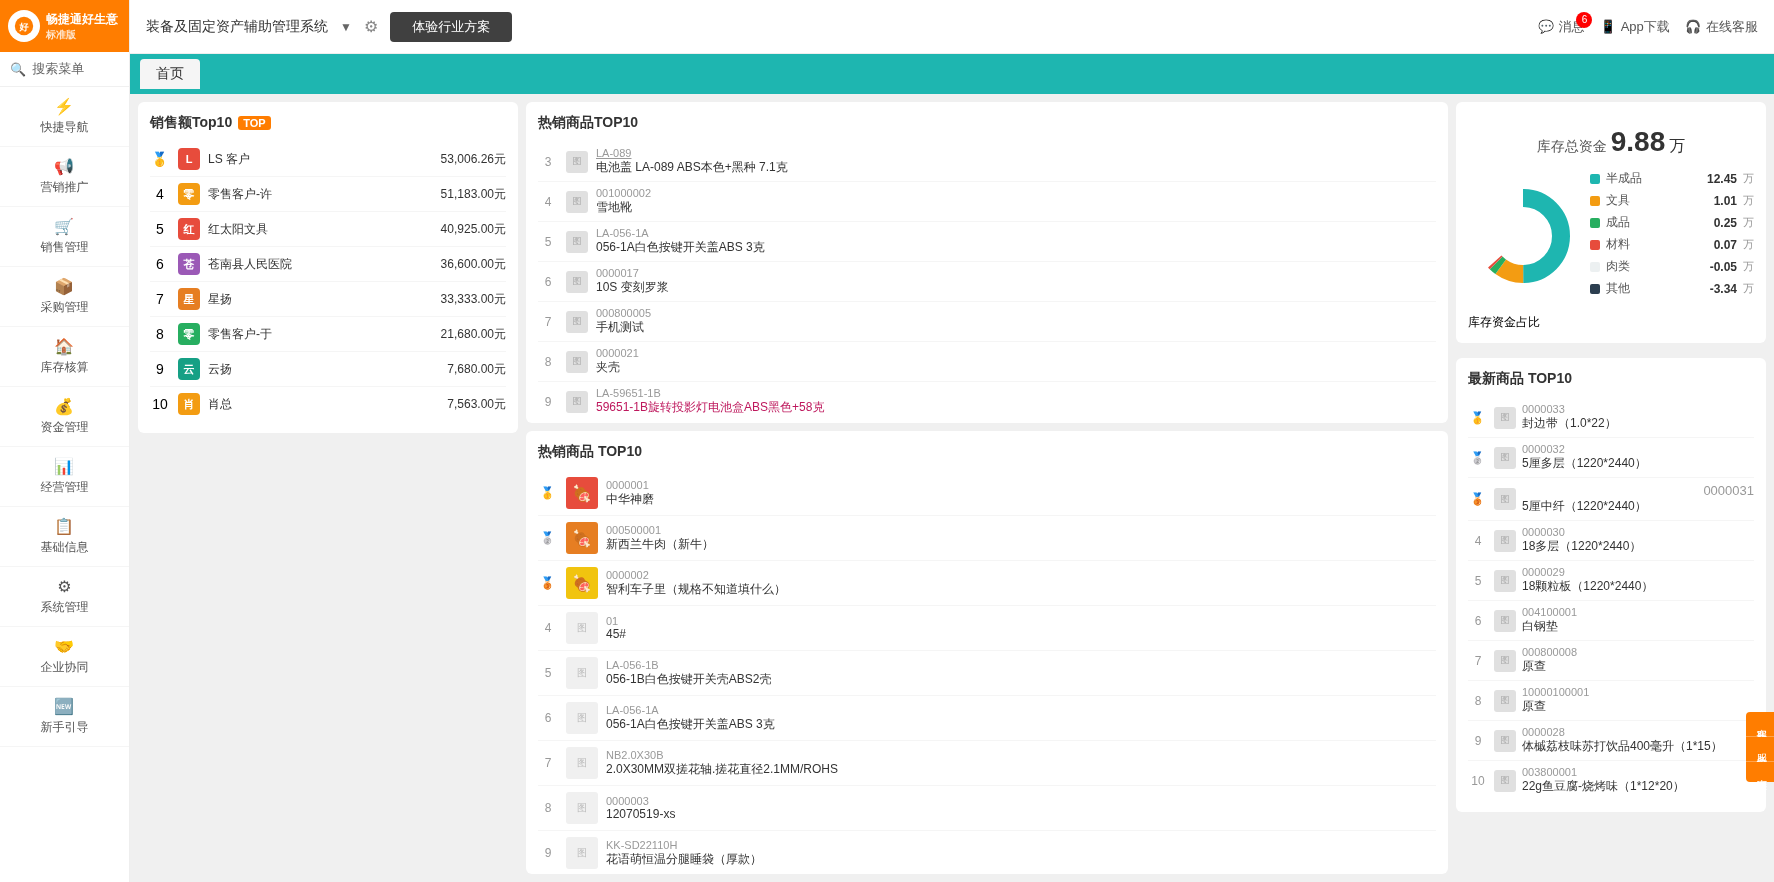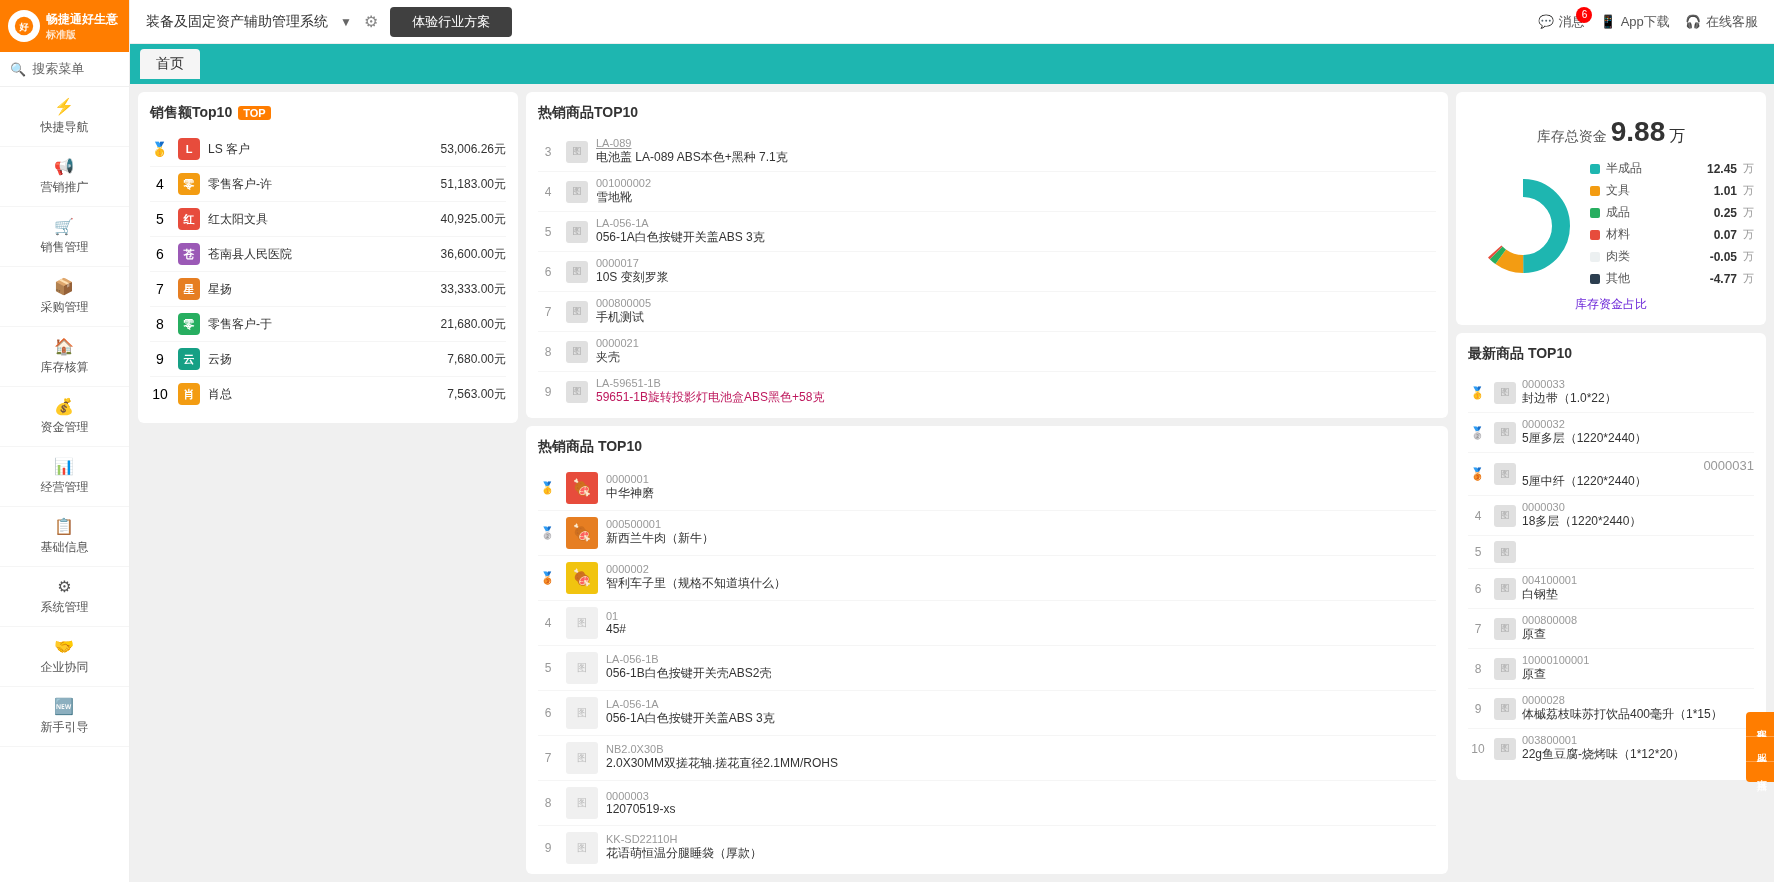--- a/index.html
+++ b/index.html
@@ -63,21 +63,21 @@
     .main-area {
       flex: 1;
       display: flex;
       flex-direction: column;
       overflow: hidden;
     }
 
     
     .topbar {
       background: #fff;
-      height: 44px;
+      height: 54px;
       display: flex;
       align-items: center;
       padding: 0 16px;
       border-bottom: 1px solid #eee;
       gap: 12px;
       flex-shrink: 0;
     }
     .topbar-system-name {
       color: #333;
       font-size: 14px;
@@ -171,21 +171,21 @@
       display: flex;
       flex-direction: column;
       gap: 8px;
       overflow-y: auto;
     }
     .col-right {
       width: 310px;
       flex-shrink: 0;
       display: flex;
       flex-direction: column;
-      gap: 8px;
+      gap: 15px;
       overflow-y: auto;
     }
 
     .card {
       background: #fff;
       border-radius: 6px;
       padding: 12px;
       overflow: hidden;
     }
 
@@ -271,24 +271,24 @@
       width: 10px;
       height: 10px;
       border-radius: 2px;
       flex-shrink: 0;
     }
     .legend-name { flex: 1; }
     .legend-val { color: #333; font-weight: bold; margin-left: auto; }
     .legend-unit { color: #999; font-size: 11px; }
 
     .inventory-label {
-      text-align: center;
+      text-align: left;
       font-size: 12px;
-      color: #6d28d9;
-      margin-top: 4px;
+      color: #000000;
+      margin-top: 12px;
     }
 
     
     .product-item {
       display: flex;
       align-items: center;
       padding: 6px 0;
       border-bottom: 1px solid #f5f5f5;
       gap: 8px;
     }
@@ -723,21 +723,21 @@
   </div>
               <div class="legend-item">
     <span class="legend-dot" style="background:#ecf0f1;"></span>
     <span class="legend-name">肉类</span>
     <span class="legend-val">-0.05</span>
     <span class="legend-unit">万</span>
   </div>
               <div class="legend-item">
     <span class="legend-dot" style="background:#2c3e50;"></span>
     <span class="legend-name">其他</span>
-    <span class="legend-val">-4.77</span>
+    <span class="legend-val">-3.34</span>
     <span class="legend-unit">万</span>
   </div>
             </div>
         </div>
         <div class="inventory-label">库存资金占比</div>
       </div>
 
       <div class="card">
         <div class="card-title">
           <span>最新商品 TOP10</span>
@@ -771,20 +771,24 @@
     <span style="width:20px;color:#999;font-size:12px;text-align:center;">4</span>
     <div class="placeholder-img">图</div>
     <div style="flex:1;overflow:hidden;">
       <div style="font-size:11px;color:#999;">0000030</div>
       <div style="font-size:12px;color:#333;overflow:hidden;text-overflow:ellipsis;white-space:nowrap;">18多层（1220*2440）</div>
     </div>
   </div>
             <div class="new-product-item">
     <span style="width:20px;color:#999;font-size:12px;text-align:center;">5</span>
     <div class="placeholder-img">图</div>
+    <div style="flex:1;overflow:hidden;">
+      <div style="font-size:11px;color:#999;">0000029</div>
+      <div style="font-size:12px;color:#333;overflow:hidden;text-overflow:ellipsis;white-space:nowrap;">18颗粒板（1220*2440）</div>
+    </div>
   </div>
             <div class="new-product-item">
     <span style="width:20px;color:#999;font-size:12px;text-align:center;">6</span>
     <div class="placeholder-img">图</div>
     <div style="flex:1;overflow:hidden;">
       <div style="font-size:11px;color:#999;">004100001</div>
       <div style="font-size:12px;color:#333;overflow:hidden;text-overflow:ellipsis;white-space:nowrap;">白钢垫</div>
     </div>
   </div>
             <div class="new-product-item">

